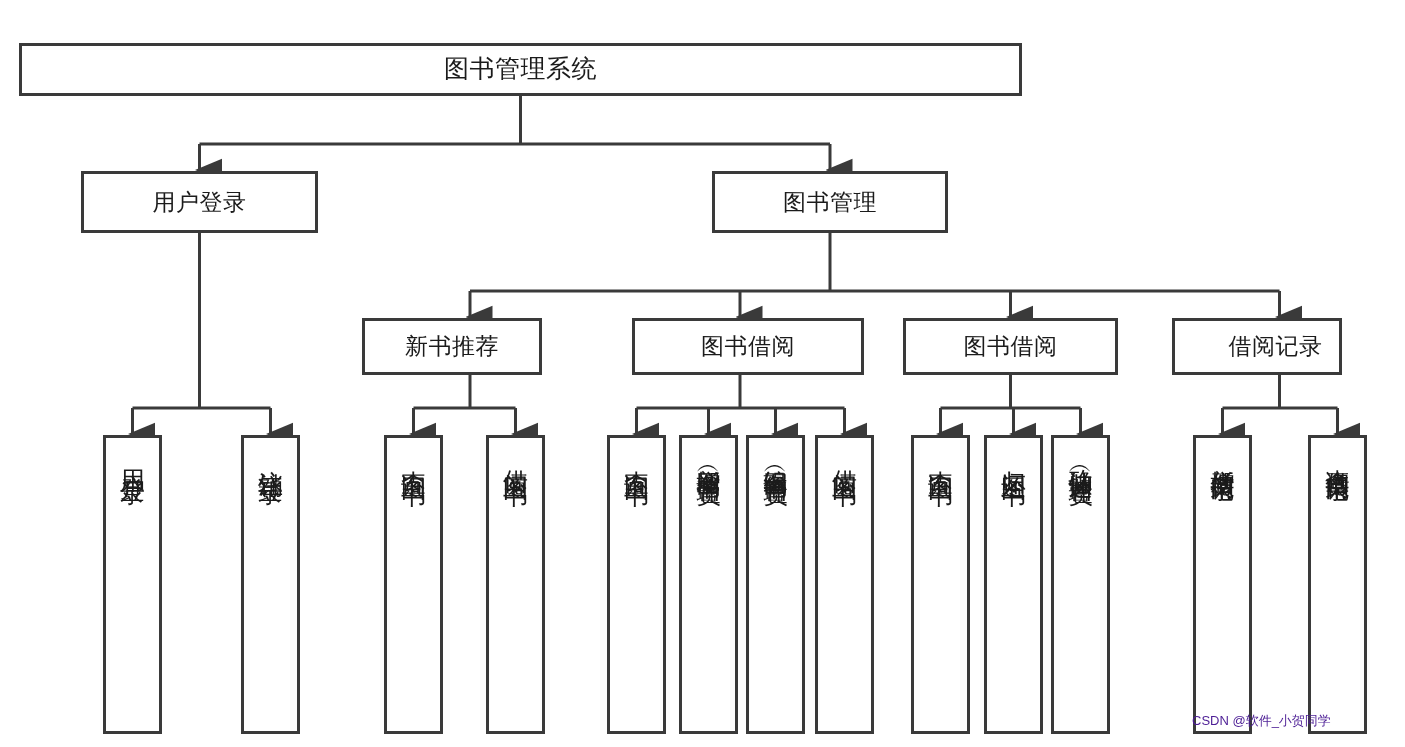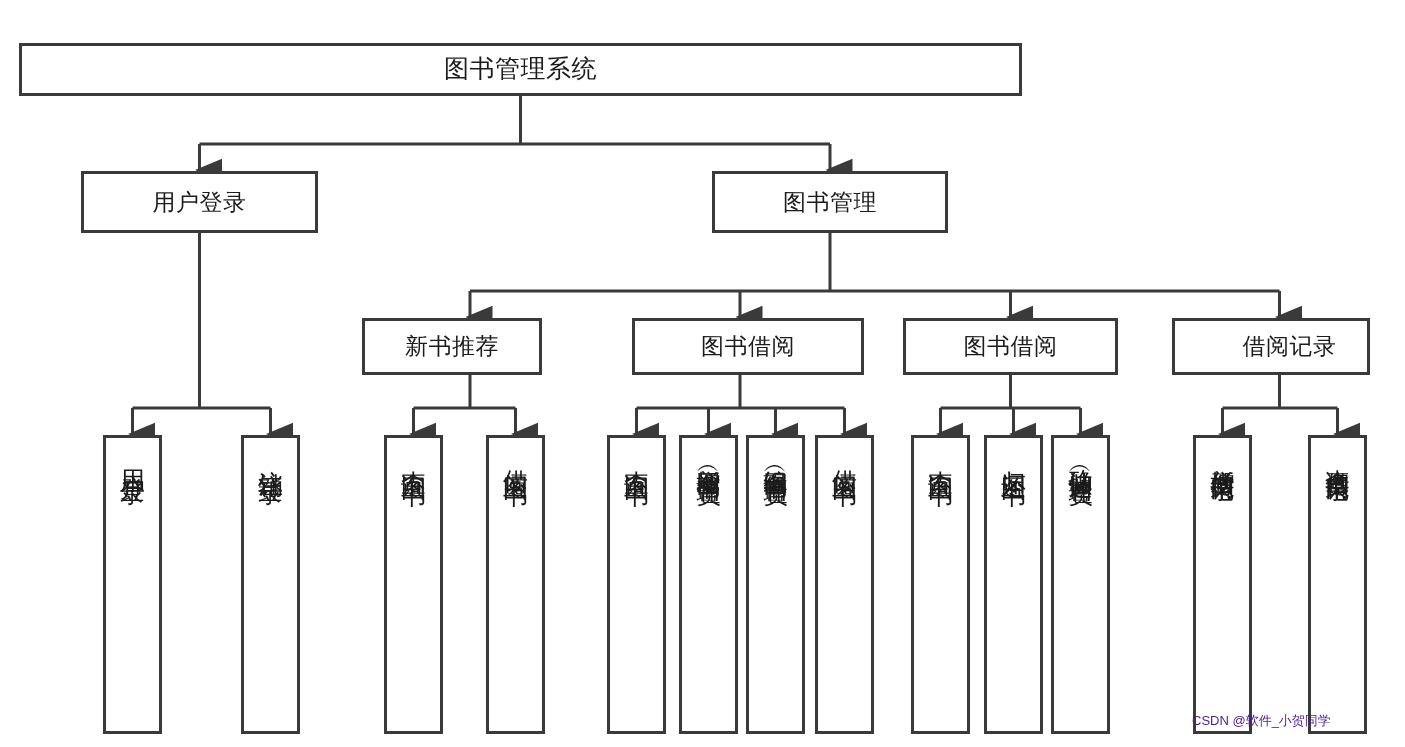--- a/index.html
+++ b/index.html
@@ -135,21 +135,21 @@
 
   <div class="node horiz" style="left: 362px; top: 318px; width: 180px; height: 57px;">
     <span class="label">新书推荐</span>
   </div>
   <div class="node horiz" style="left: 632px; top: 318px; width: 232px; height: 57px;">
     <span class="label">图书借阅</span>
   </div>
   <div class="node horiz" style="left: 903px; top: 318px; width: 215px; height: 57px;">
     <span class="label">图书借阅</span>
   </div>
-  <div class="node horiz" style="left: 1172px; top: 318px; width: 198px; height: 57px; padding-left: 37px;">
+  <div class="node horiz" style="left: 1172px; top: 318px; width: 170px; height: 57px; padding-left: 37px;">
     <span class="label">借阅记录</span>
   </div>
 
   <div class="node vert" style="left: 103px; top: 435px; width: 59px; height: 299px;">
     <span class="label">用户登录</span>
   </div>
   <div class="node vert" style="left: 241px; top: 435px; width: 59px; height: 299px;">
     <span class="label">注销登录</span>
   </div>
   <div class="node vert" style="left: 384px; top: 435px; width: 59px; height: 299px;">

